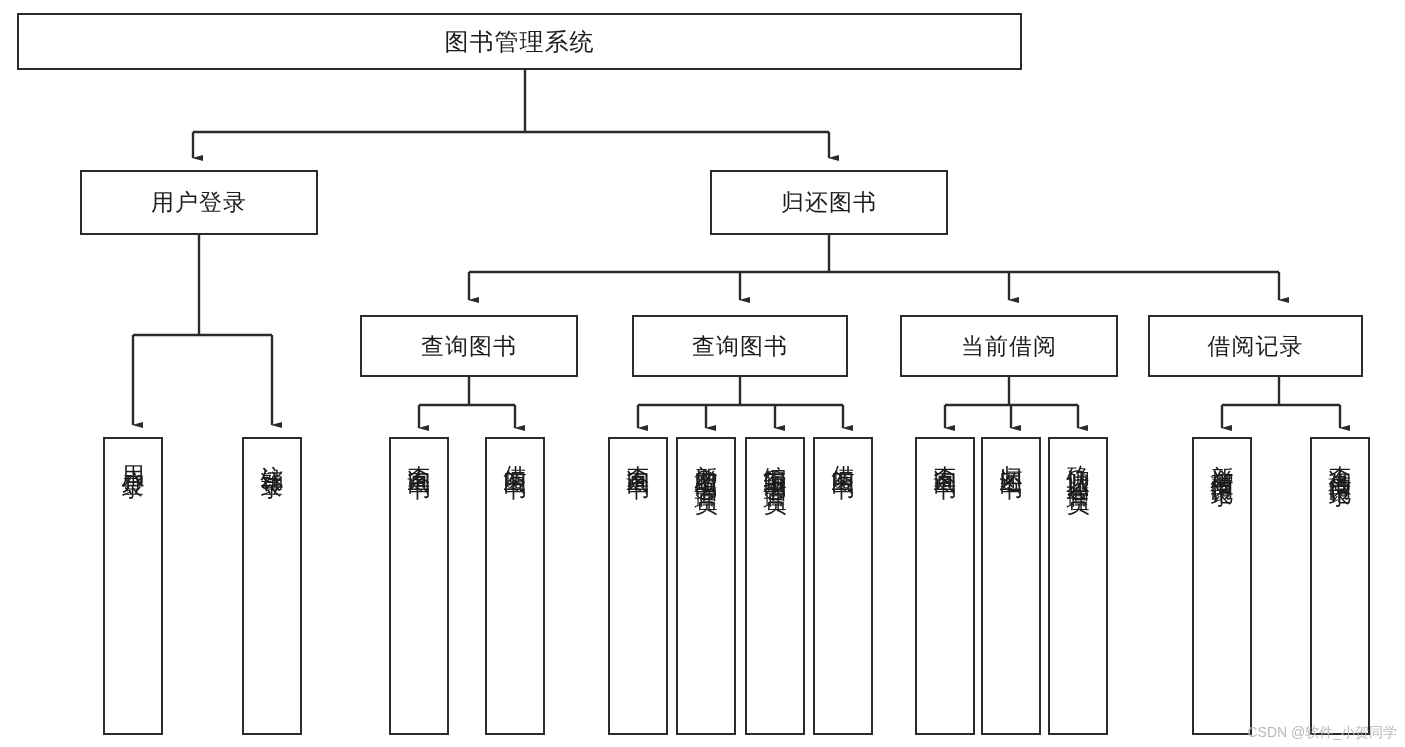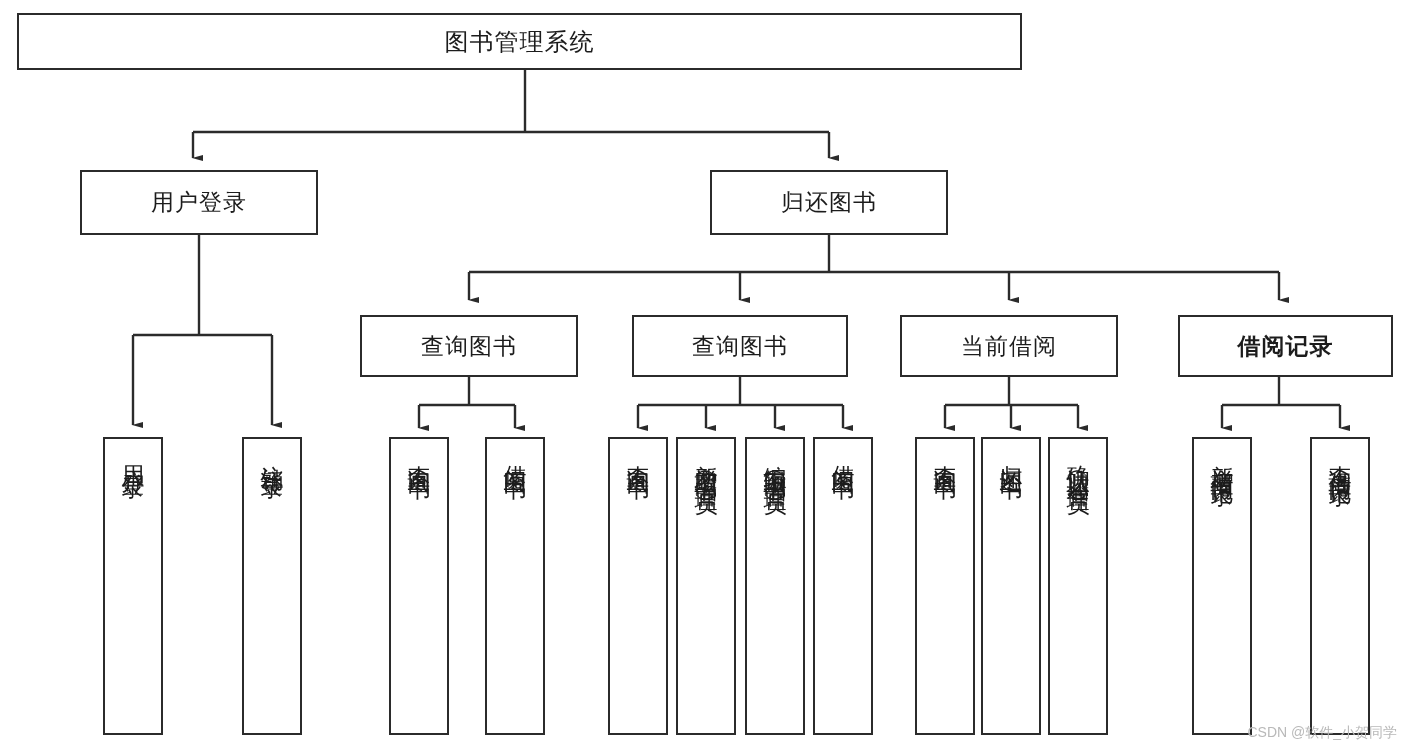--- a/index.html
+++ b/index.html
@@ -123,21 +123,21 @@
 
   <div class="node h-node" style="left:360px;top:315px;width:218px;height:62px;">
     <span class="label">查询图书</span>
   </div>
   <div class="node h-node" style="left:632px;top:315px;width:216px;height:62px;">
     <span class="label">查询图书</span>
   </div>
   <div class="node h-node" style="left:900px;top:315px;width:218px;height:62px;">
     <span class="label">当前借阅</span>
   </div>
-  <div class="node h-node" style="left:1178px;top:315px;width:215px;height:62px;font-weight:bold;">
+  <div class="node h-node" style="left:1148px;top:315px;width:215px;height:62px;">
     <span class="label">借阅记录</span>
   </div>
 
   <div class="node v-node" style="left:103px;top:437px;width:60px;height:298px;">
     <span class="label">用户登录</span>
   </div>
   <div class="node v-node" style="left:242px;top:437px;width:60px;height:298px;">
     <span class="label">注销登录</span>
   </div>
 

